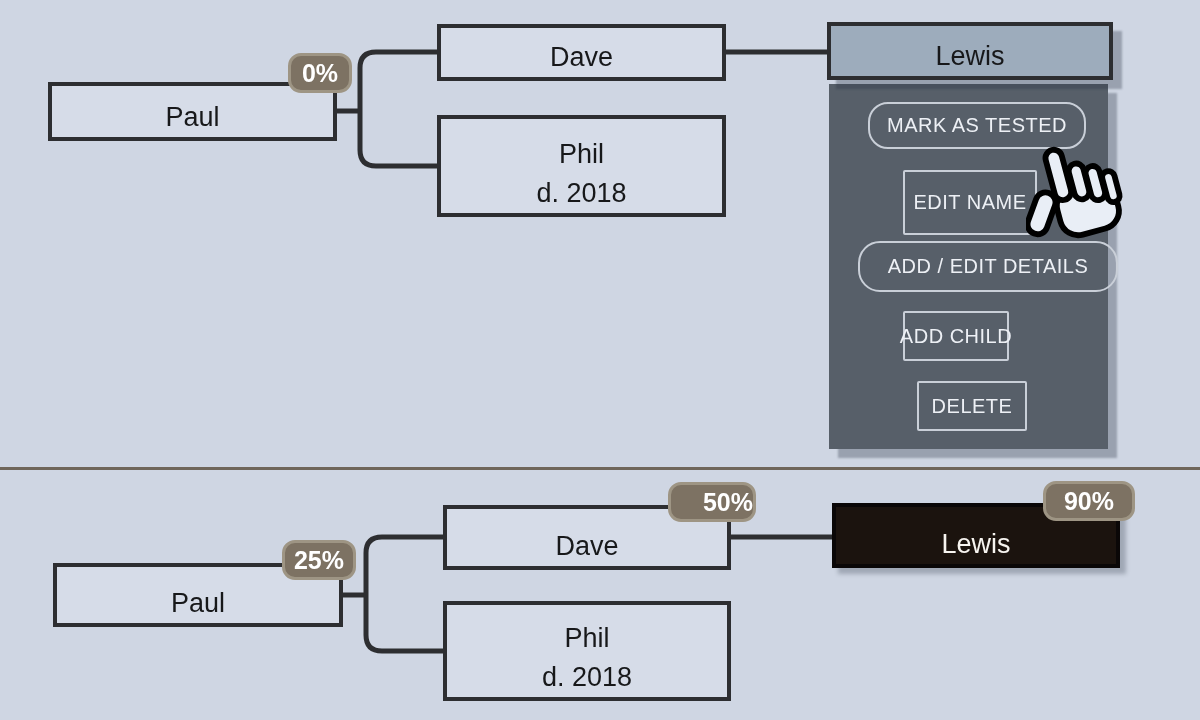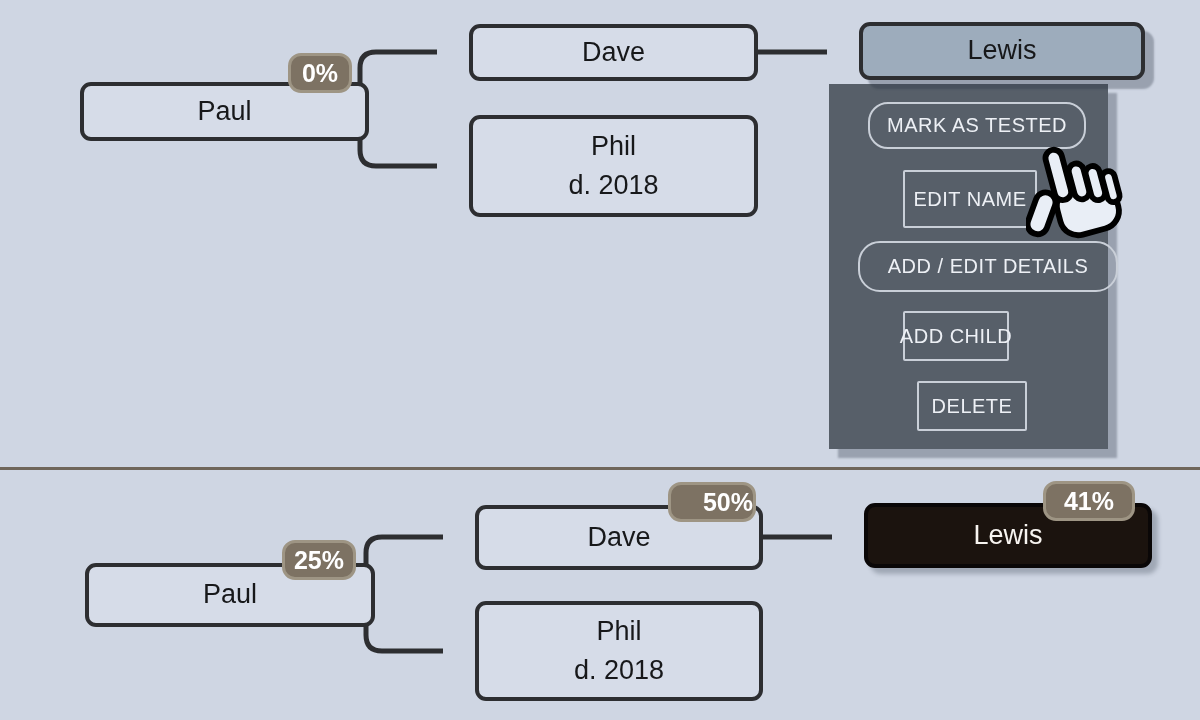--- a/index.html
+++ b/index.html
@@ -5,25 +5,24 @@
   html,body{margin:0;padding:0;}
   body{font-family:"Liberation Sans","DejaVu Sans",sans-serif;}
   #canvas{
     position:relative;width:1200px;height:720px;
     background:#cfd6e3;overflow:hidden;
   }
   
   .node{
     position:absolute;box-sizing:border-box;
     background:#d6dce8;
-    border:4px solid #2d2e31;border-radius:11px;
-    display:flex;flex-direction:column;align-items:center;justify-content:center;
+    border:4px solid #2d2e31;border-radius:0;
+    display:flex;flex-direction:column;align-items:center;justify-content:flex-end;
     color:#17181a;font-size:27px;line-height:1.45;
     z-index:2;
-    margin-left:32px;
   }
   .node.selected{
     background:#9dacbc;
     box-shadow:9px 9px 2px rgba(40,50,65,.32);
     z-index:5;
   }
   .node.tested{
     background:#1b130e;border-color:#0a0707;color:#f7f4f0;
     box-shadow:6px 6px 4px rgba(40,50,65,.28);
   }
@@ -93,21 +92,21 @@
       <span>Dave</span>
     </div>
 
     <div class="node" style="left:437px;top:115px;width:289px;height:102px;">
       <span>Phil</span>
       <span>d. 2018</span>
     </div>
 
     <div id="menu-panel">
       <button class="menu-btn" style="left:39px;top:18px;width:218px;height:47px;border-radius:20px;">MARK AS TESTED</button>
-      <button class="menu-btn" style="left:74px;top:86px;width:134px;height:58px;">EDIT NAME</button>
+      <button class="menu-btn" style="left:74px;top:86px;width:134px;height:65px;">EDIT NAME</button>
       <button class="menu-btn" style="left:29px;top:157px;width:260px;height:51px;border-radius:22px;">ADD / EDIT DETAILS</button>
       <button class="menu-btn" style="left:74px;top:227px;width:106px;height:50px;">ADD CHILD</button>
       <button class="menu-btn" style="left:88px;top:297px;width:110px;height:50px;">DELETE</button>
     </div>
 
     <div class="node selected" style="left:827px;top:22px;width:286px;height:58px;">
       <span>Lewis</span>
     </div>
 
   </div>
@@ -130,21 +129,21 @@
 
     <div class="node" style="left:443px;top:601px;width:288px;height:100px;">
       <span>Phil</span>
       <span>d. 2018</span>
     </div>
 
     <div class="node tested" style="left:832px;top:503px;width:288px;height:65px;">
       <span>Lewis</span>
     </div>
     <div class="badge" style="left:1043px;top:481px;width:92px;height:40px;">
-      <span>41%</span>
+      <span>90%</span>
     </div>
 
   </div>
 
   <svg id="hand-cursor" width="100" height="108" viewBox="0 0 120 130">
     <g transform="rotate(-15 60 65)" stroke="#000000" stroke-width="7" fill="#e9eef6" stroke-linejoin="round">
       <rect x="34" y="54" width="72" height="58" rx="22"></rect>
       <rect x="14" y="52" width="24" height="52" rx="12" transform="rotate(35 26 58)"></rect>
       <rect x="36" y="4" width="20" height="62" rx="10"></rect>
       <rect x="59" y="27" width="18" height="44" rx="9"></rect>

